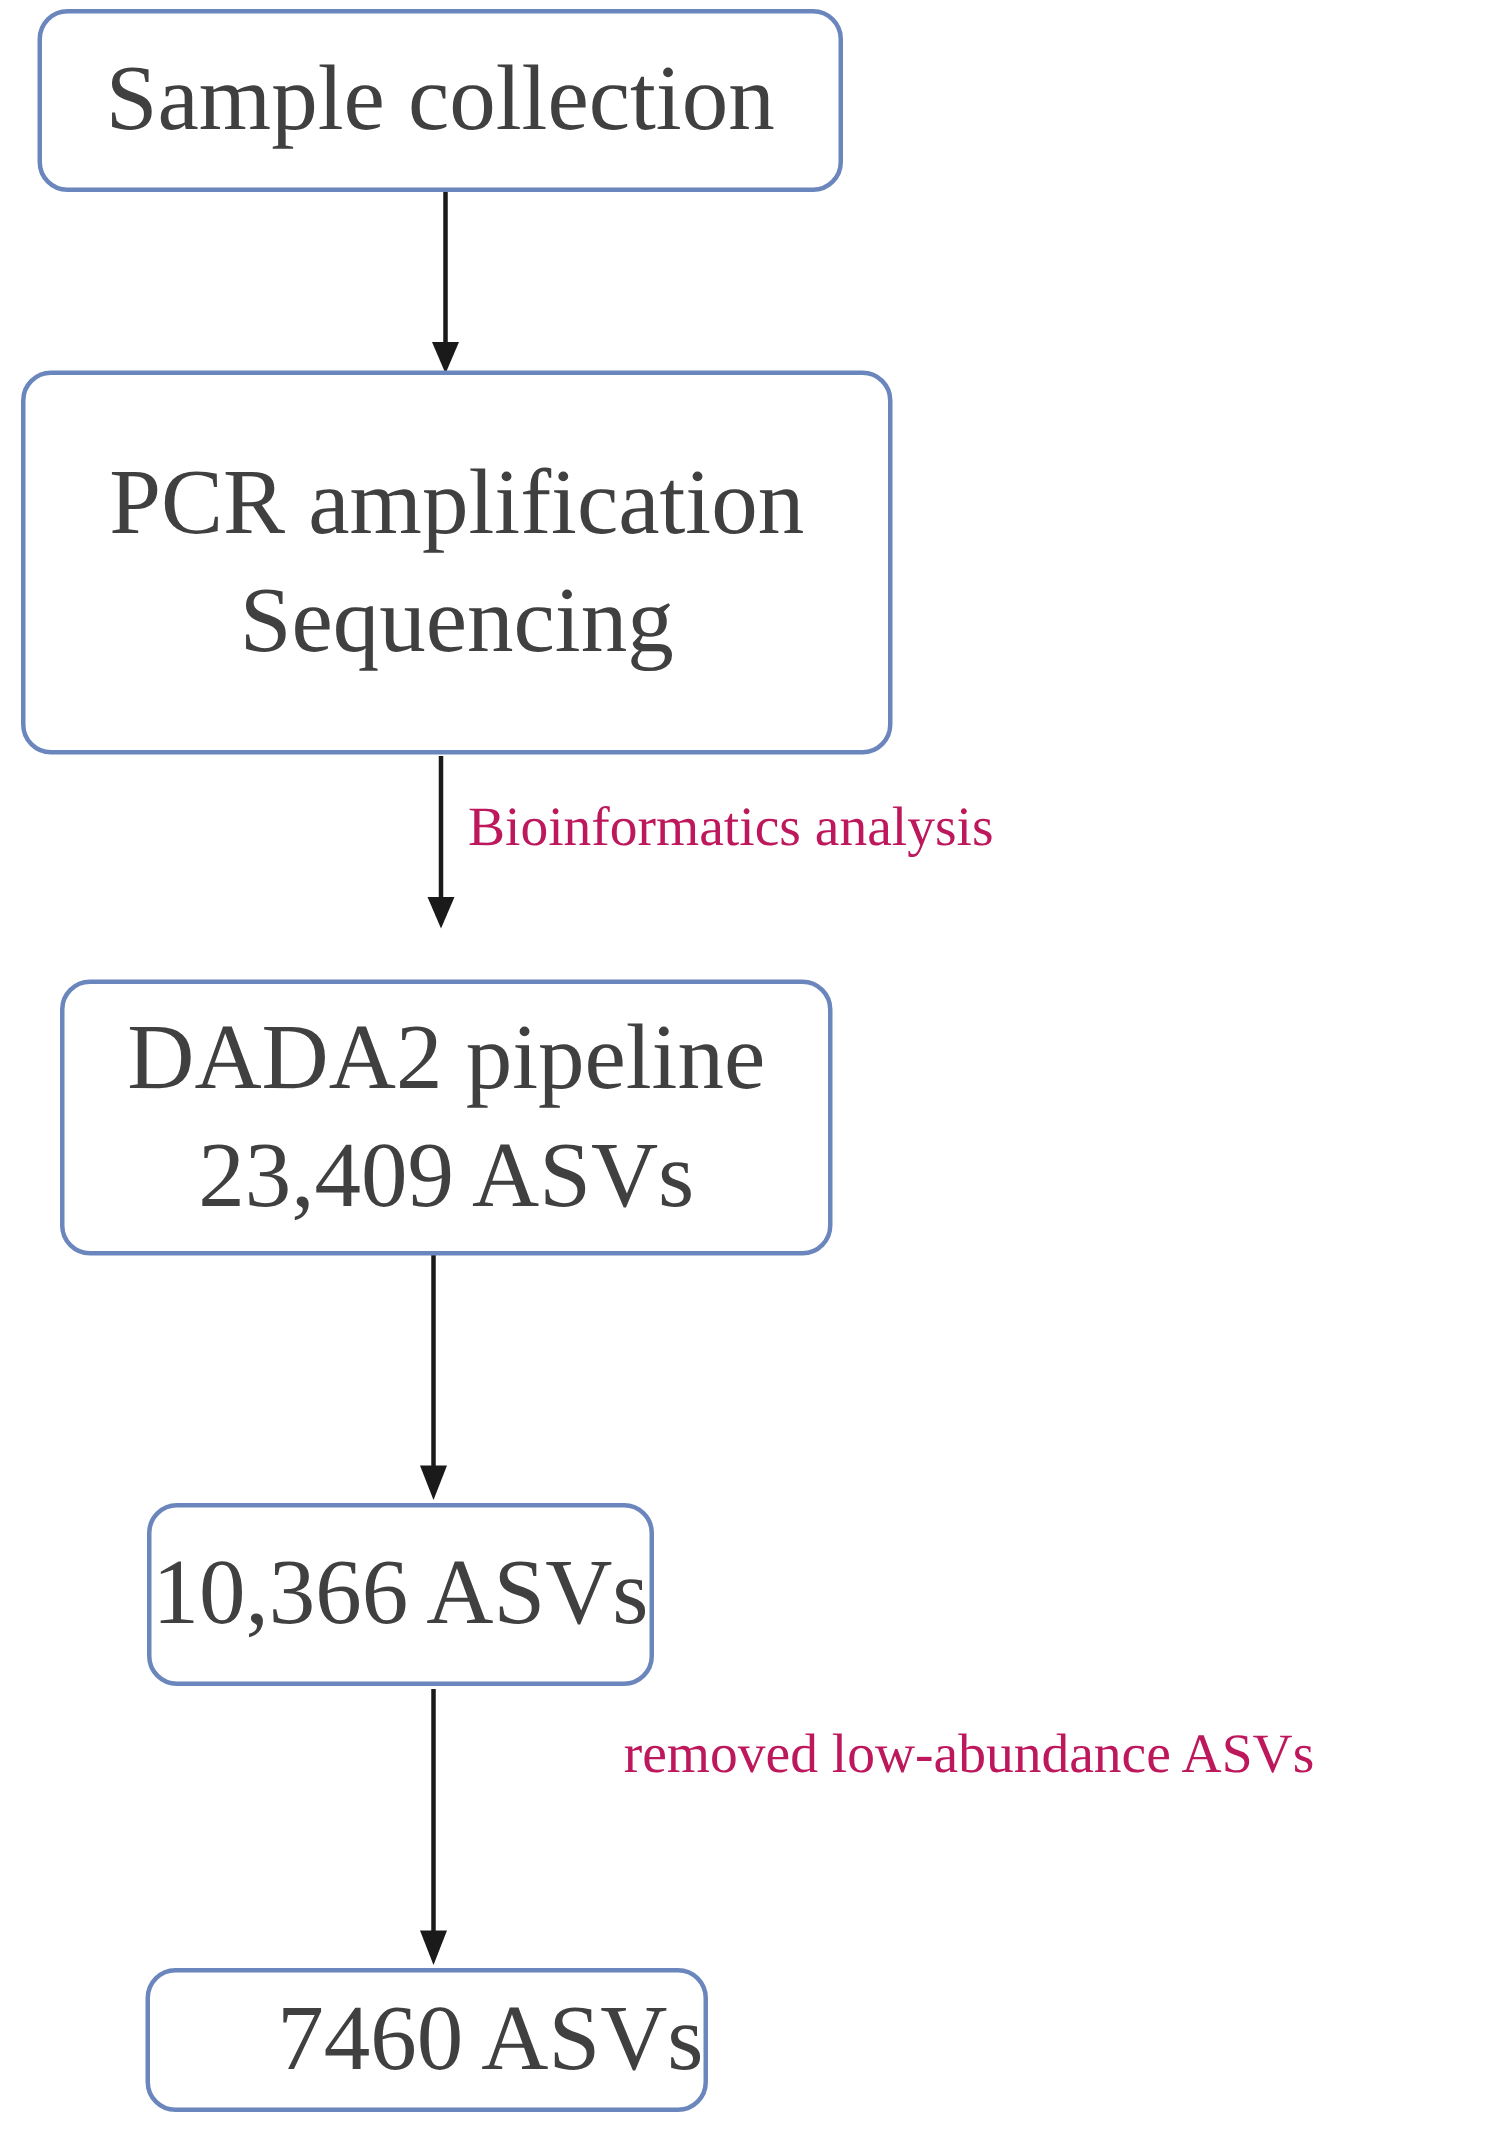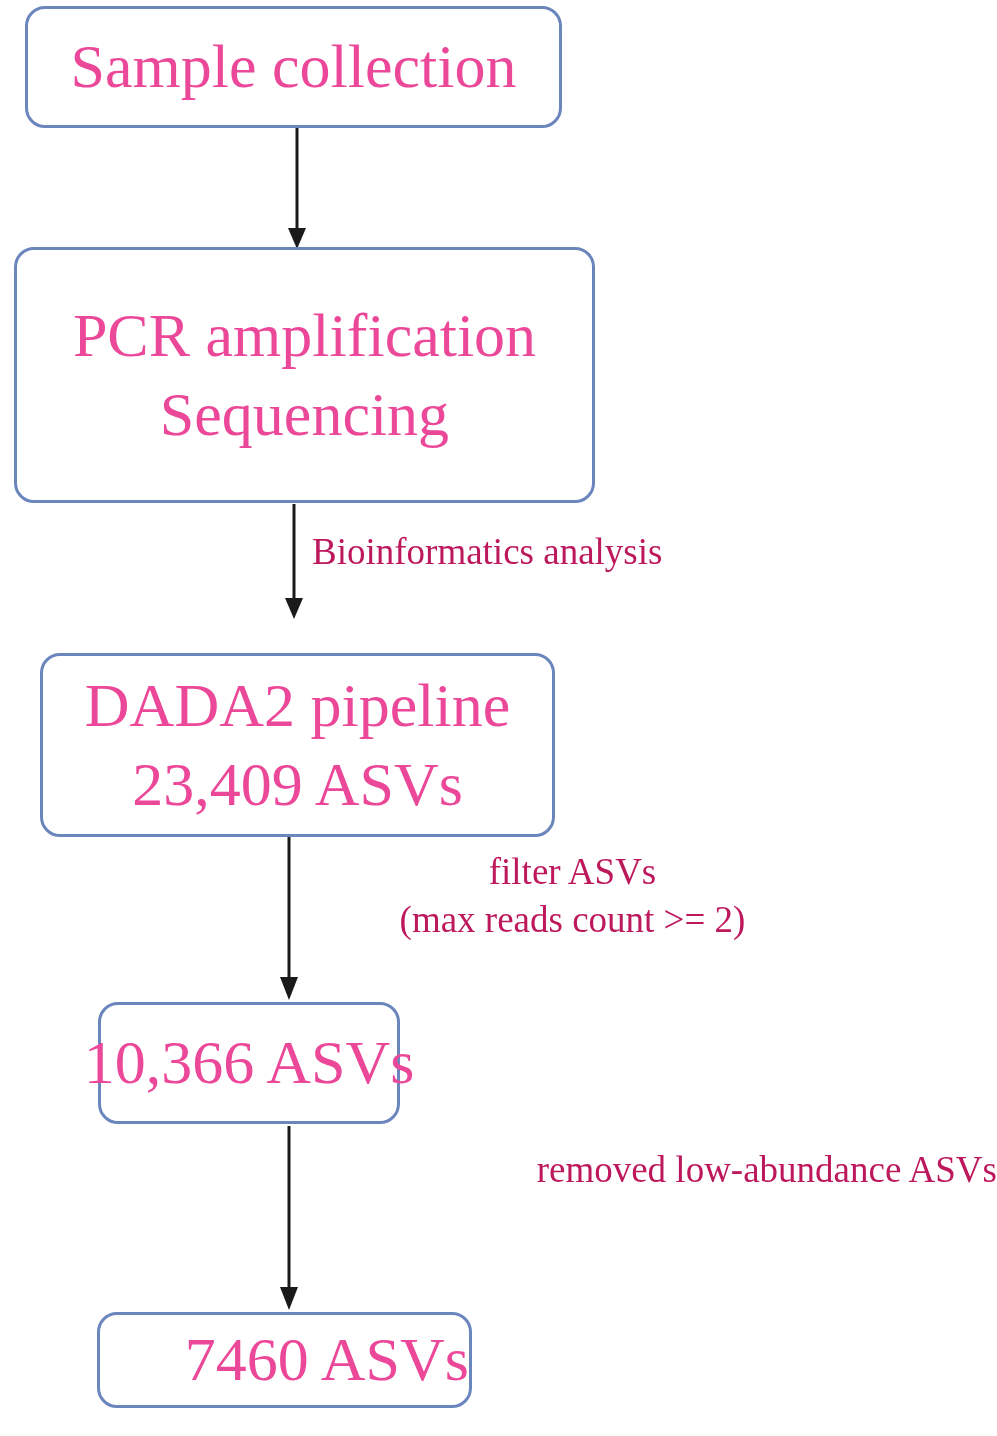--- a/index.html
+++ b/index.html
@@ -25,21 +25,21 @@
     display: flex;
     flex-direction: column;
     align-items: center;
     justify-content: center;
     text-align: center;
   }
   .flow-box .box-line {
     font-size: 62px;
     line-height: 1.28;
     white-space: nowrap;
-    color: #ec4899;
+    color: #404040;
   }
   .arrow-label {
     position: absolute;
     font-size: 37px;
     line-height: 1.3;
     color: #be185d;
     text-align: center;
   }
   .arrow-label .label-line {
     white-space: nowrap;
@@ -87,34 +87,30 @@
   <div class="flow-box" style="left:14px; top:247px; width:581px; height:256px;">
     <div class="box-line">PCR amplification</div>
     <div class="box-line">Sequencing</div>
   </div>
 
   <div class="flow-box" style="left:40px; top:618px; width:515px; height:184px;margin-top:35px;">
     <div class="box-line">DADA2 pipeline</div>
     <div class="box-line">23,409 ASVs</div>
   </div>
 
-  <div class="flow-box" style="left:98px; top:1002px; width:302px; height:122px;">
+  <div class="flow-box" style="left:98px; top:1002px; width:338px; height:122px;">
     <div class="box-line">10,366 ASVs</div>
   </div>
 
   <div class="flow-box" style="left:97px; top:1312px; width:375px; height:96px;align-items:flex-end;">
     <div class="box-line">7460 ASVs</div>
   </div>
 
   <div class="arrow-label left-align" style="left:312px; top:528px;">
     <div class="label-line">Bioinformatics analysis</div>
   </div>
 
-  <div class="arrow-label" style="left:300px; top:848px; width:545px;">
-    <div class="label-line">filter ASVs</div>
-    <div class="label-line">(max reads count &gt;= 2)</div>
-  </div>
 
-  <div class="arrow-label" style="left:295px; top:1146px; width:702px;text-align:right;">
+  <div class="arrow-label" style="left:295px; top:1146px; width:702px;">
     <div class="label-line">removed low-abundance ASVs</div>
   </div>
 
 </div>
 
 </body></html>

